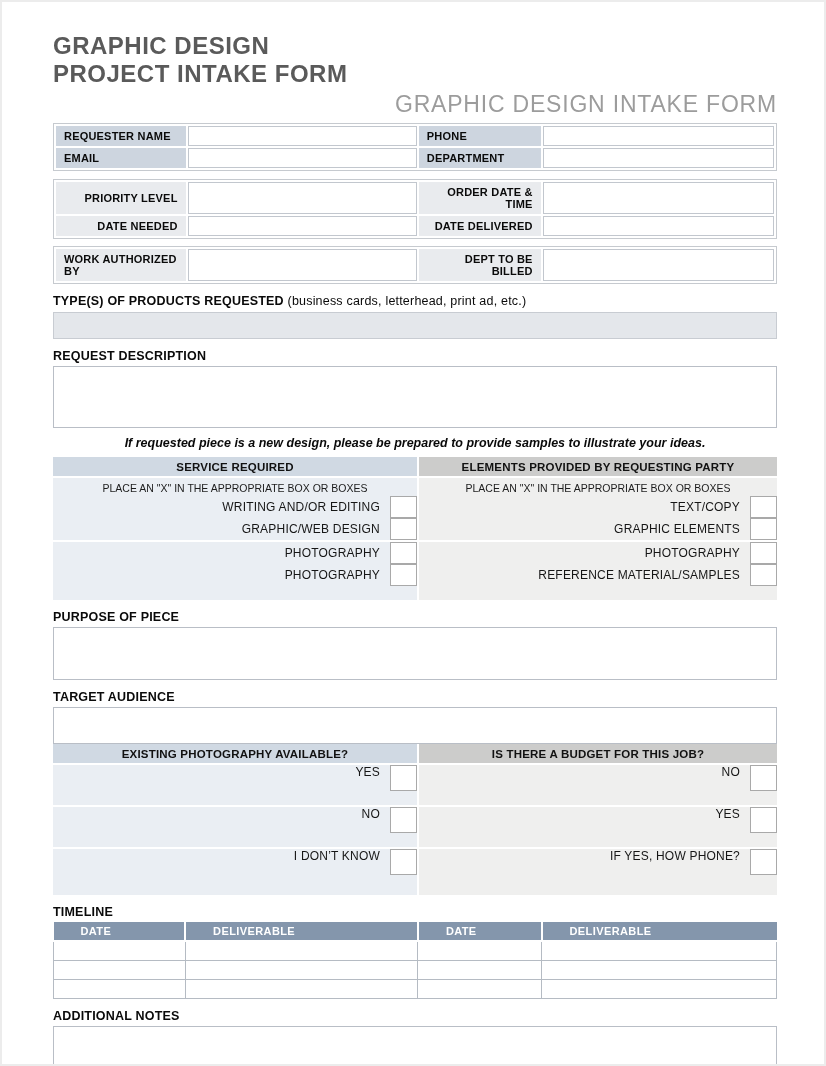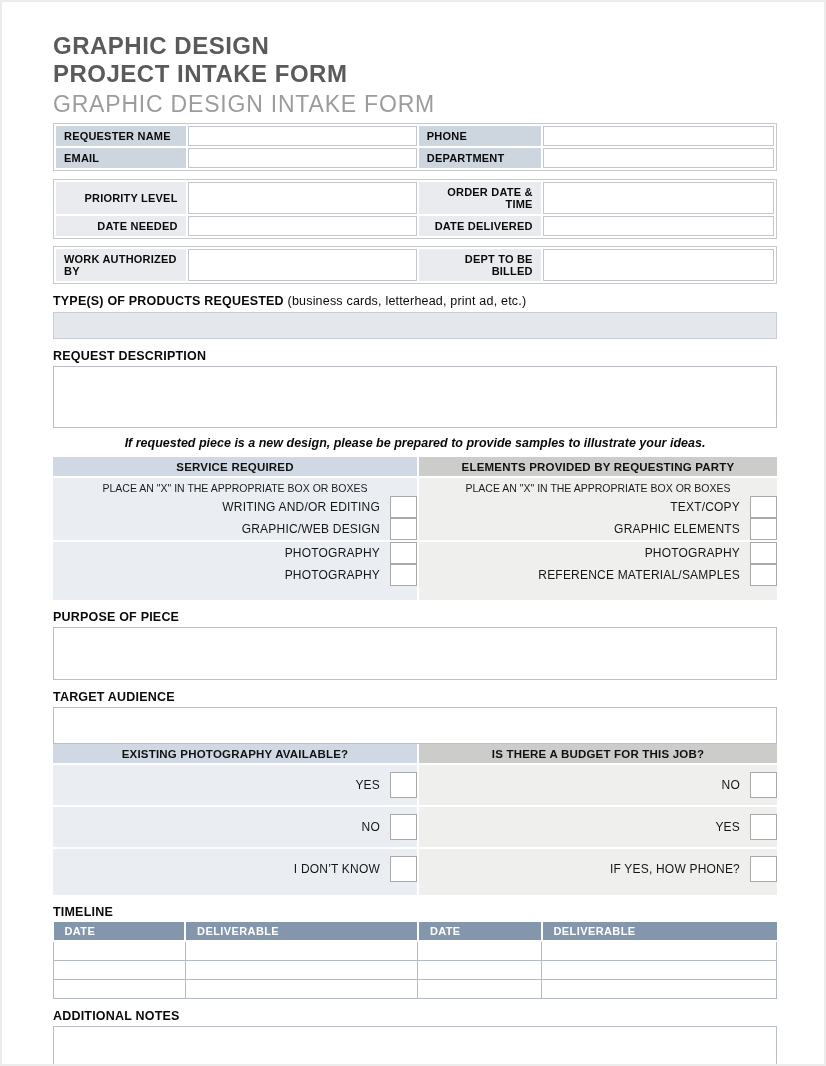--- a/index.html
+++ b/index.html
@@ -2,21 +2,21 @@
 <html><head>
 <meta charset="utf-8">
 <style>
   * { margin:0; padding:0; box-sizing:border-box; }
   html,body { background:#ffffff; }
   body { font-family:"Liberation Sans", sans-serif; color:#111; }
   .page { width:826px; height:1066px; border:2px solid #ececec; background:#fff; overflow:hidden; }
   .content { padding:0 47px 0 51px; }
 
   .title { margin-top:30px; font-size:24px; font-weight:bold; color:#5a5a5a; line-height:28px; letter-spacing:0.5px; }
-  .subtitle { margin-top:3px; font-size:23px; color:#9c9c9c; text-align:left; letter-spacing:0.8px; }
+  .subtitle { margin-top:3px; font-size:23px; color:#9c9c9c; text-align:right; letter-spacing:0.8px; }
 
   .tbl-wrap { border:1px solid #c6cacf; background:#fff; }
   .m5 { margin-top:5px; } .m8 { margin-top:8px; } .m7 { margin-top:7px; }
   table.fields { width:100%; border-collapse:separate; border-spacing:2px; table-layout:fixed; }
   table.fields td { height:19px; font-size:11px; padding:4px 8px; vertical-align:middle; }
   td.lbl { font-weight:bold; background:#cdd5df; color:#0a0a0a; letter-spacing:0.2px; }
   td.lbl2 { font-weight:bold; background:#e9ebee; color:#0a0a0a; letter-spacing:0.2px; }
   td.r { text-align:right; }
   td.inp { background:#fff; border:1px solid #c2c7ce; }
   col.c1 { width:18.2%; } col.c2 { width:32.2%; } col.c3 { width:17.1%; } col.c4 { width:32.5%; }
@@ -36,28 +36,28 @@
   .pane-header { height:19px; display:flex; align-items:center; justify-content:center; font-size:11.5px; font-weight:bold; letter-spacing:0.2px; }
   .left .pane-header { background:#d0d9e3; }
   .right .pane-header { background:#cccccb; }
   .pane-body { flex:1; }
   .left .pane-body { background:#eaeef3; }
   .right .pane-body { background:#efefee; }
   .pad-b14 { padding-bottom:14px; }
   .pad-b6 { padding-bottom:6px; }
   .instruction { height:18px; padding-top:4px; text-align:center; font-size:10.5px; color:#1c1c1c; }
   .opt-row { height:22px; display:flex; align-items:center; justify-content:flex-end; }
-  .opt-row-lg { height:40px; display:flex; align-items:center; justify-content:flex-end; }
+  .opt-row-lg { height:40px; display:flex; align-items:flex-start; justify-content:flex-end; }
   .opt-label { font-size:12px; color:#161616; margin-right:10px; letter-spacing:0.2px; }
   .checkbox { width:27px; height:22px; background:#fff; border:1px solid #a9a9a9; flex:none; }
   .checkbox.lg { height:26px; }
   .row-sep { height:2px; background:#fff; }
 
   table.tl { width:100%; border-collapse:collapse; table-layout:fixed; margin-top:3px; }
-  table.tl td { height:19px; font-size:11px; padding:1px 11px; vertical-align:middle; }
+  table.tl td { height:19px; font-size:11px; padding:1px 27px; vertical-align:middle; }
   td.tlh { background:#8496ac; color:#fff; font-weight:bold; letter-spacing:0.4px; border-right:2px solid #fff; border-bottom:2px solid #fff; }
   td.tlh:last-child { border-right:none; }
   td.tlc { background:#fff; border:1px solid #b5bbc3; }
 </style>
 </head>
 <body>
 
 <div class="page">
   <div class="content">
 

